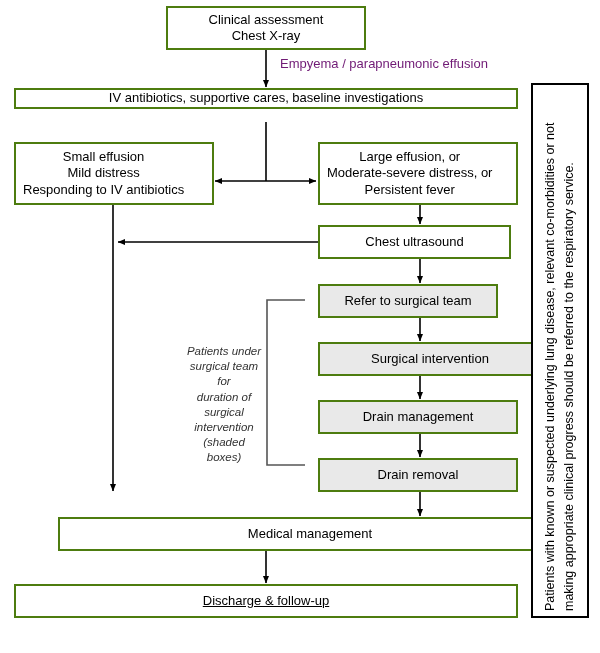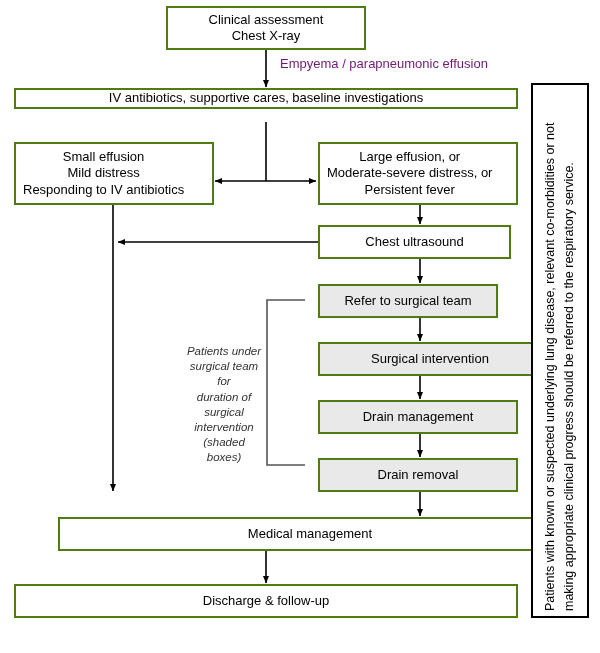--- a/index.html
+++ b/index.html
@@ -171,21 +171,21 @@
 surgical team for
 duration of
 surgical
 intervention
 (shaded boxes)</div>
 
   <div class="node" style="left:14px; top:517px; width:504px; height:34px;margin-left:44px;">
     <span class="lines">Medical management</span>
   </div>
 
-  <div class="node" style="left:14px; top:584px; width:504px; height:34px;">
+  <div class="node" style="left:14px; top:584px; width:504px; height:34px;text-decoration:underline;">
     <span class="lines">Discharge &amp; follow-up</span>
   </div>
 
   <div class="side-note" style="left:531px; top:83px; width:58px; height:535px;">
     <span class="vtext">Patients with known or suspected underlying lung disease, relevant co-morbidities or not making appropriate clinical progress should be referred to the respiratory service.</span>
   </div>
 
 </div>
 
 </body></html>

